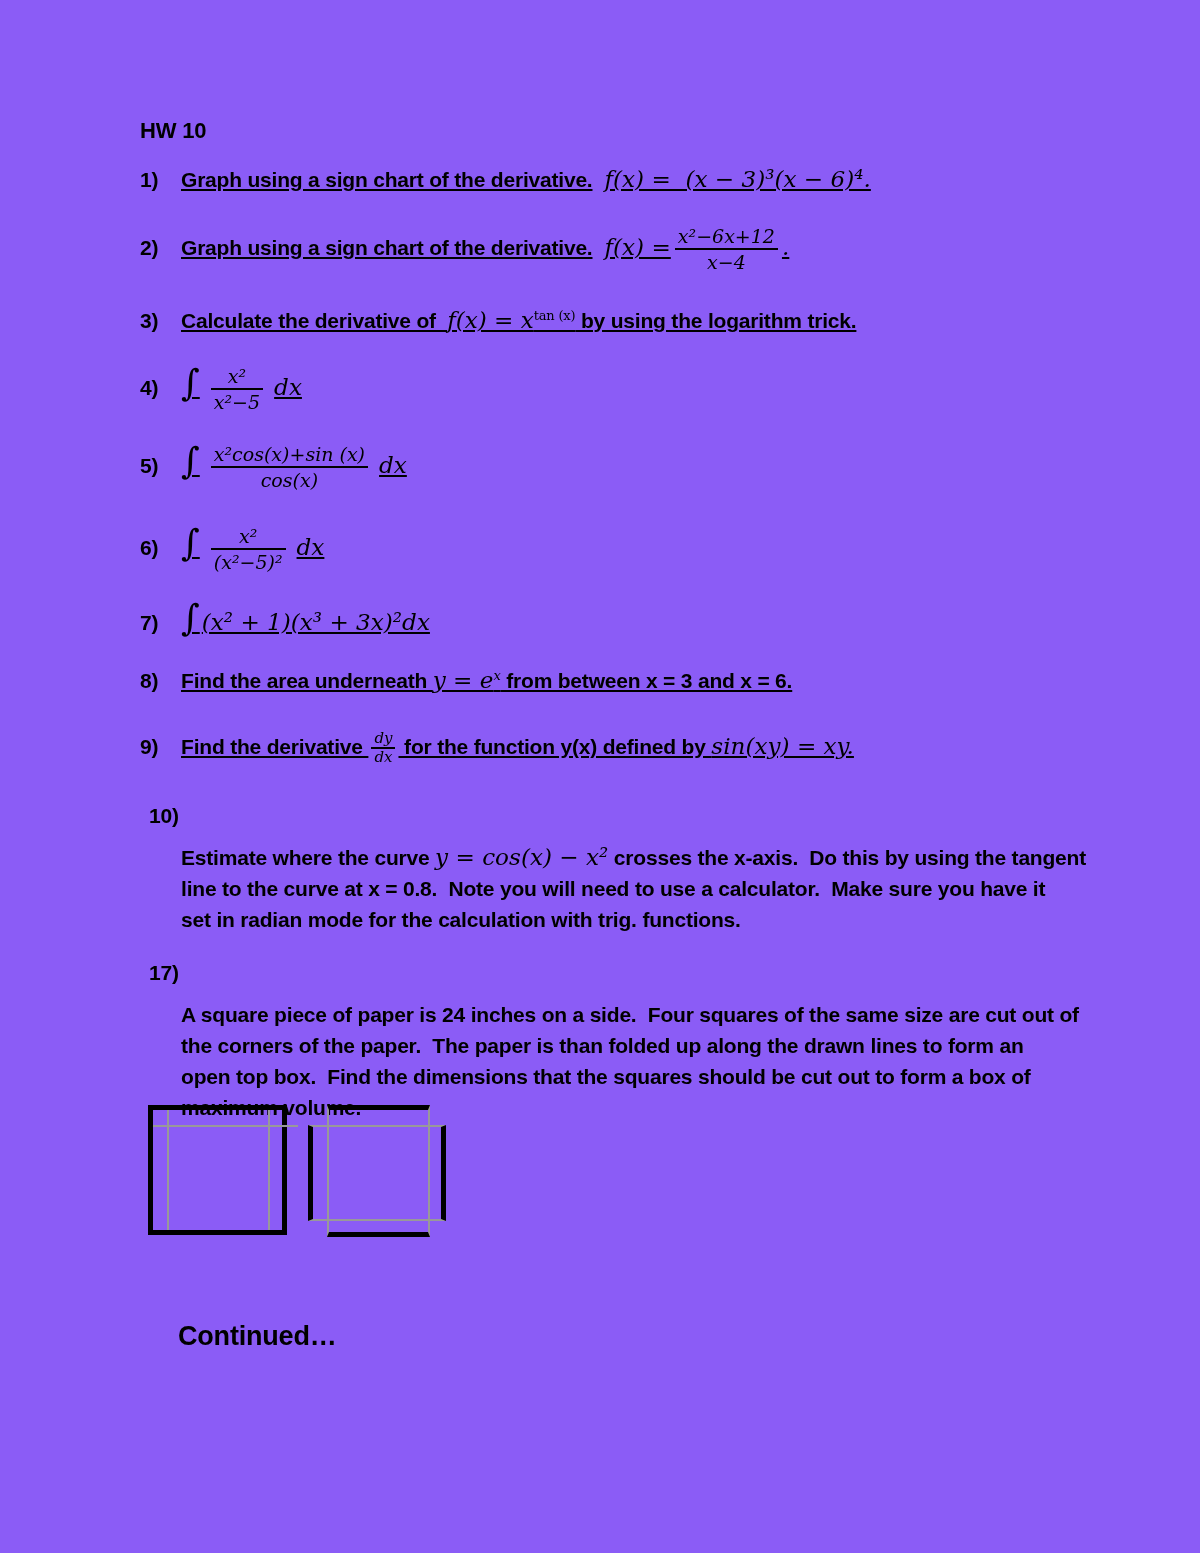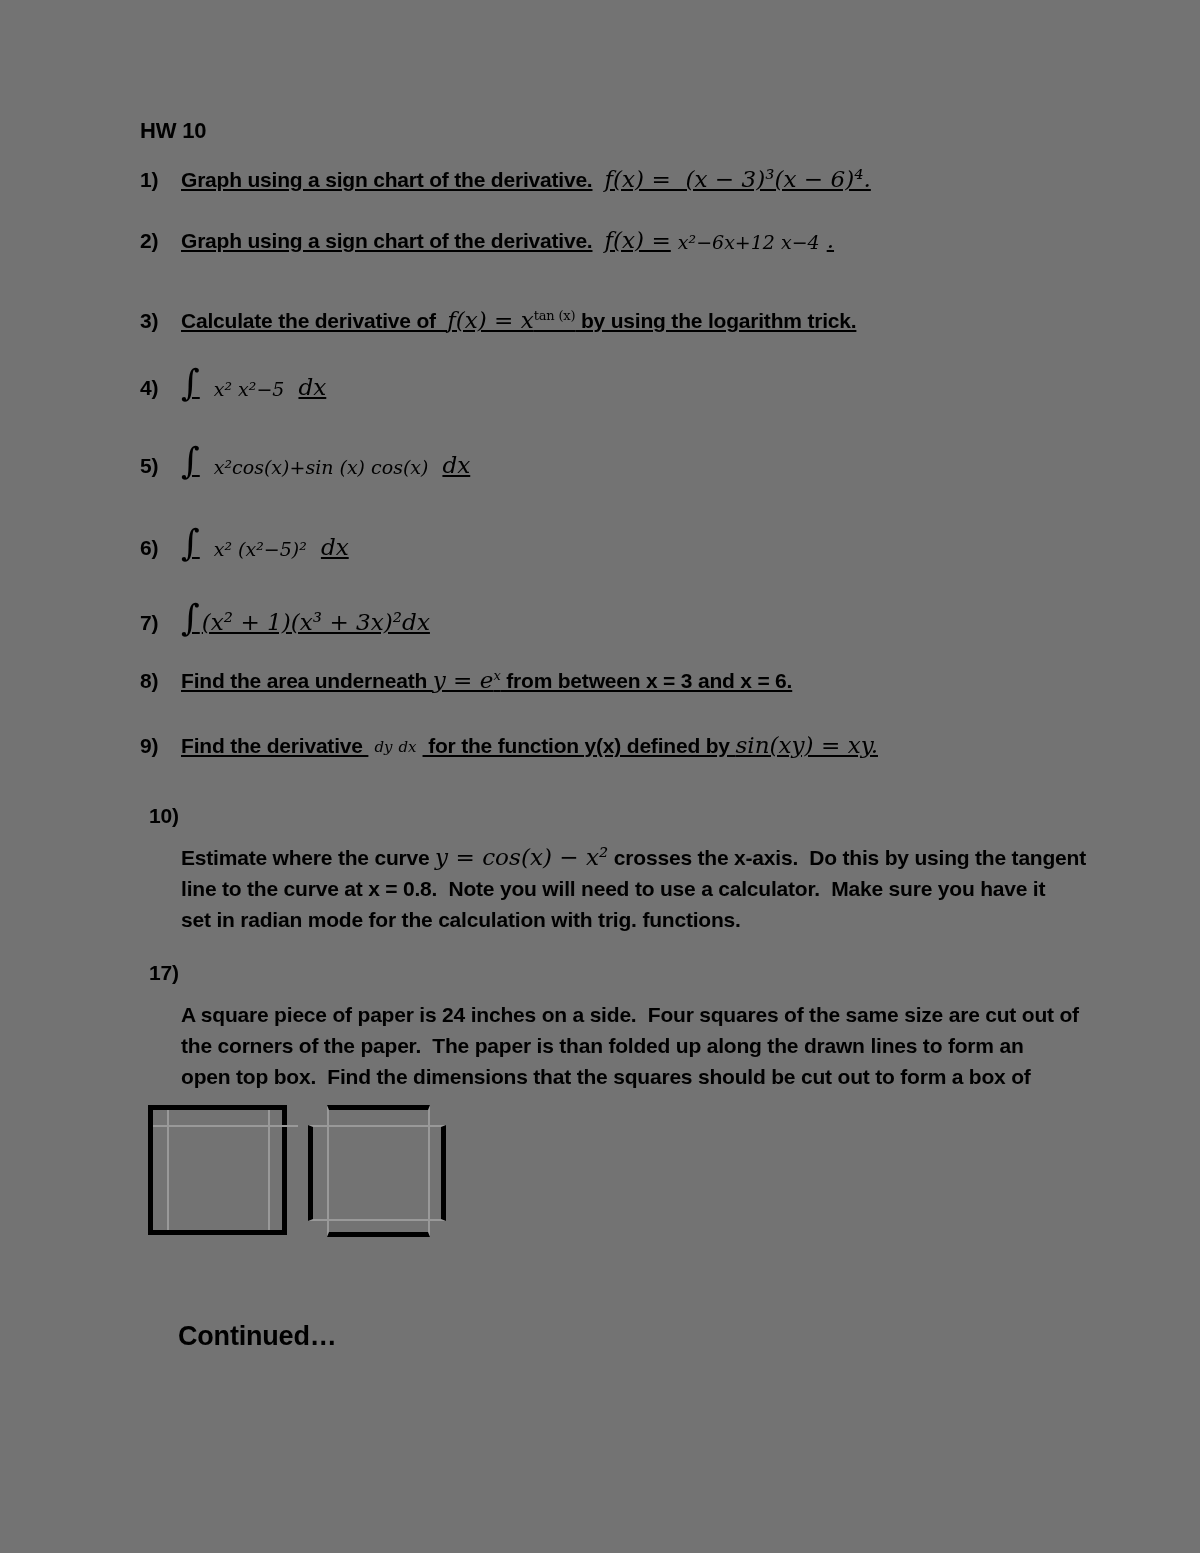--- a/index.html
+++ b/index.html
@@ -1,19 +1,19 @@
 <!DOCTYPE html>
 <html><head>
 <meta charset="utf-8">
 <style>
   * { margin:0; padding:0; box-sizing:border-box; }
   html,body { background:#ffffff; }
   body { width:1200px; height:1553px; position:relative;
          font-family:"Liberation Sans", sans-serif; color:#000; }
-  .page { position:absolute; left:0; top:0; width:1200px; height:1553px; background:#737373; overflow:hidden; }
+  .page { position:absolute; left:0; top:0; width:1200px; height:1553px; background:#8b5cf6; overflow:hidden; }
 
   .title { position:absolute; left:140px; top:115px; font-size:22px; font-weight:bold;
            line-height:31px; letter-spacing:-0.2px; }
 
   .item { position:absolute; left:140px; display:flex; align-items:baseline;
           font-size:21px; font-weight:bold; line-height:31px; letter-spacing:-0.2px;
           white-space:nowrap; }
   .num  { flex:none; width:41px; }
   .line { white-space:nowrap;text-decoration:underline; }
 
@@ -22,21 +22,21 @@
   .gap  { margin-left:12px; }
 
   .sup     { font-size:13px; vertical-align:super; line-height:0;
              font-family:"DejaVu Serif", serif; font-weight:normal; }
   .sup-rm  { font-style:normal; }
   .sup-it  { font-style:italic; }
 
   .int { font-family:"DejaVu Serif", serif; font-style:italic; font-weight:normal;
          font-size:36px; line-height:1.1; margin-right:7px; letter-spacing:0; }
 
-  .frac { display:inline-flex; align-items:center;
+  .frac { display:inline-flex; flex-direction:column; align-items:center;
           vertical-align:middle; font-family:"DejaVu Serif", serif; font-style:italic;
           font-weight:normal; font-size:19px; line-height:1.18; letter-spacing:0;
           margin:0 4px; }
   .frac .bar { align-self:stretch; height:2px; background:#000; margin:1px 0; }
   .frac .fn, .frac .fd { padding:0 3px; white-space:nowrap; }
   .frac.small { font-size:15px; line-height:1.15; margin:0 3px;justify-content:space-between; }
   .frac.small .bar { height:2px; margin:0; }
   .dxs { margin-left:7px; }
 
   .multiline { position:absolute; left:140px; font-size:21px; font-weight:bold;
@@ -144,20 +144,21 @@
       <div class="ln">set in radian mode for the calculation with trig. functions.</div>
     </div>
   </div>
 
   <div class="multiline" style="top:957px">
     <span class="num">17)</span>
     <div class="lines">
       <div class="ln">A square piece of paper is 24 inches on a side.&nbsp; Four squares of the same size are cut out of</div>
       <div class="ln">the corners of the paper.&nbsp; The paper is than folded up along the drawn lines to form an</div>
       <div class="ln">open top box.&nbsp; Find the dimensions that the squares should be cut out to form a box of</div>
+      <div class="ln">maximum volume.</div>
     </div>
   </div>
 
   <div class="fig-flat">
     <div class="vline v-left"></div>
     <div class="vline v-right"></div>
     <div class="hline"></div>
   </div>
 
   <div class="fig-cross">

